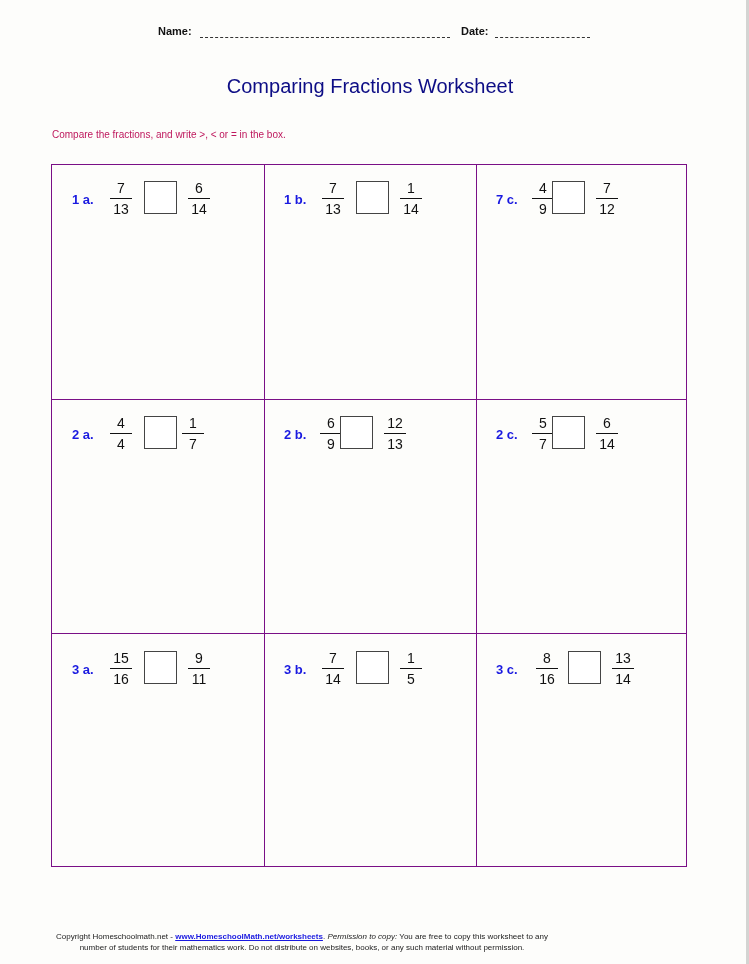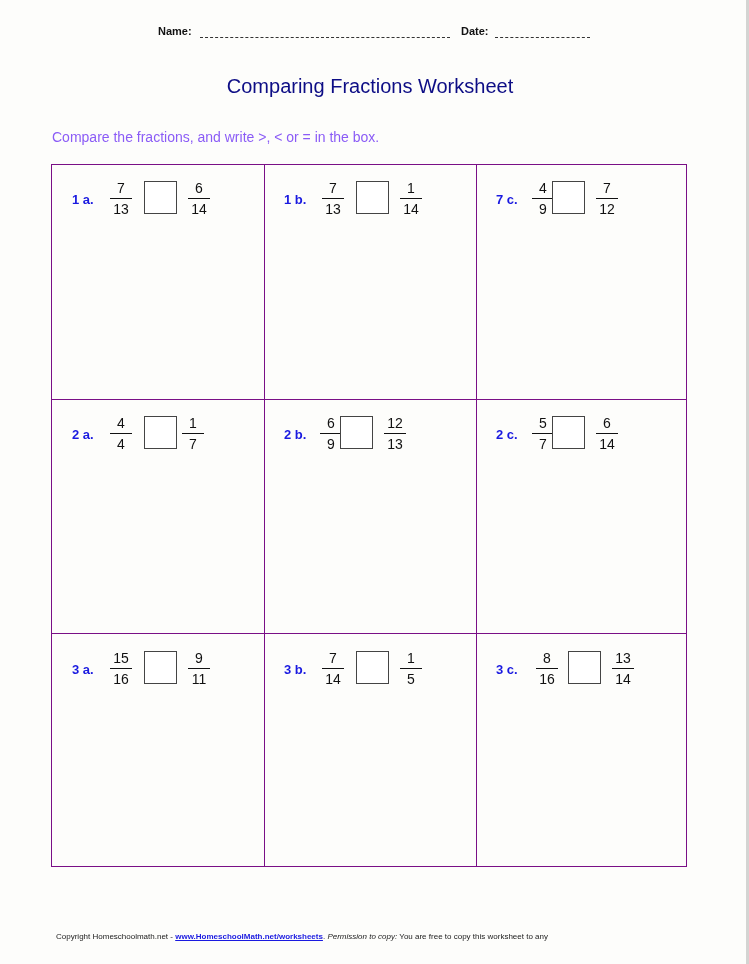--- a/index.html
+++ b/index.html
@@ -5,21 +5,21 @@
     html, body { margin:0; padding:0; }
     body {
       width:749px; height:964px; background:#fdfdfb; position:relative; overflow:hidden;
       font-family:"Liberation Sans", sans-serif; color:#111;
     }
     .edge { position:absolute; right:0; top:0; width:3px; height:964px; background:#d4d4d2; }
     .header-line { position:absolute; top:25px; left:0; width:749px; font-size:11px; font-weight:bold; }
     .header-line .lbl { position:absolute; top:0; }
     .blank { position:absolute; top:12px; border-bottom:1px dashed #333; height:0; }
     .title { position:absolute; top:75px; left:0; width:740px; text-align:center; font-size:20px; font-weight:normal; color:#0d0d85; }
-    .instructions { position:absolute; top:129px; left:52px; font-size:14px; color:#8b5cf6; }
+    .instructions { position:absolute; top:129px; left:52px; font-size:10px; color:#be185d; }
     .grid { position:absolute; left:51px; top:164px; width:636px; height:703px; border:1.5px solid #7a0f86; box-sizing:border-box; }
     .vline { position:absolute; top:0; bottom:0; width:0; border-left:1.5px solid #7a0f86; }
     .hline { position:absolute; left:0; right:0; height:0; border-top:1.5px solid #7a0f86; }
     .problem { position:absolute; height:40px; }
     .plabel { position:absolute; top:12px; font-size:13px; font-weight:bold; color:#1a1ae0; white-space:nowrap; }
     .frac { position:absolute; top:0; text-align:center; font-size:14px; color:#111; }
     .frac .num { display:block; line-height:16px; padding:0 3px; }
     .frac .bar { display:block; height:0; border-top:1px solid #111; margin:2px 0; }
     .frac .den { display:block; line-height:16px; padding:0 3px; }
     .answer-box { position:absolute; top:1px; width:31px; height:31px; border:1.5px solid #444; background:#fff; }
@@ -173,13 +173,14 @@
       <span class="frac" style="left: 116px; width: 22px;">
         <span class="num">13</span>
         <span class="bar"></span>
         <span class="den">14</span>
       </span>
     </div>
   </div>
 
 <div class="footer">
   <div><span>Copyright Homeschoolmath.net - </span><a>www.HomeschoolMath.net/worksheets</a><span>.  </span><i>Permission to copy:</i><span> You are free to copy this worksheet to any</span></div>
+  <div>number of students for their mathematics work. Do not distribute on websites, books, or any such material without permission.</div>
 </div>
 
 </body></html>

